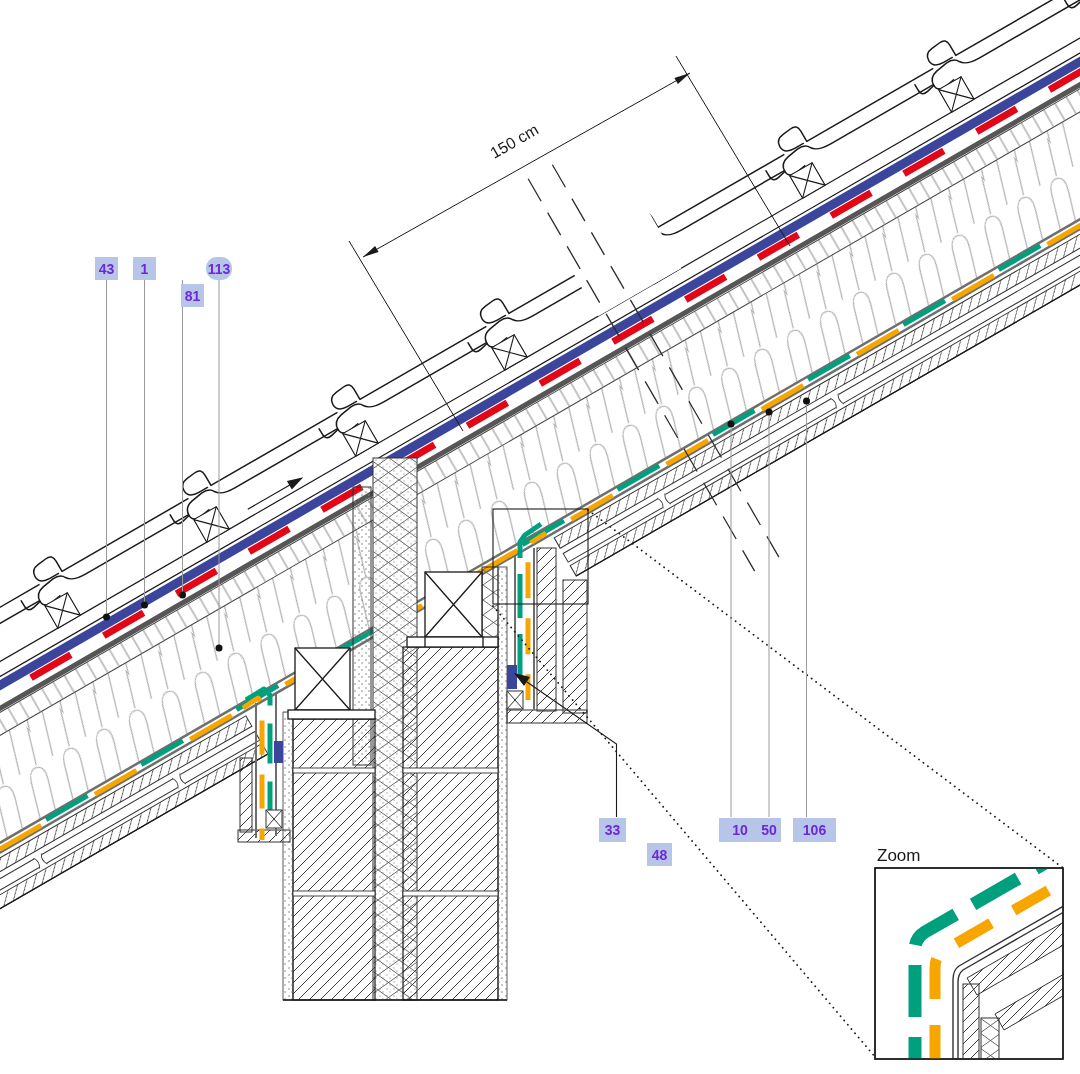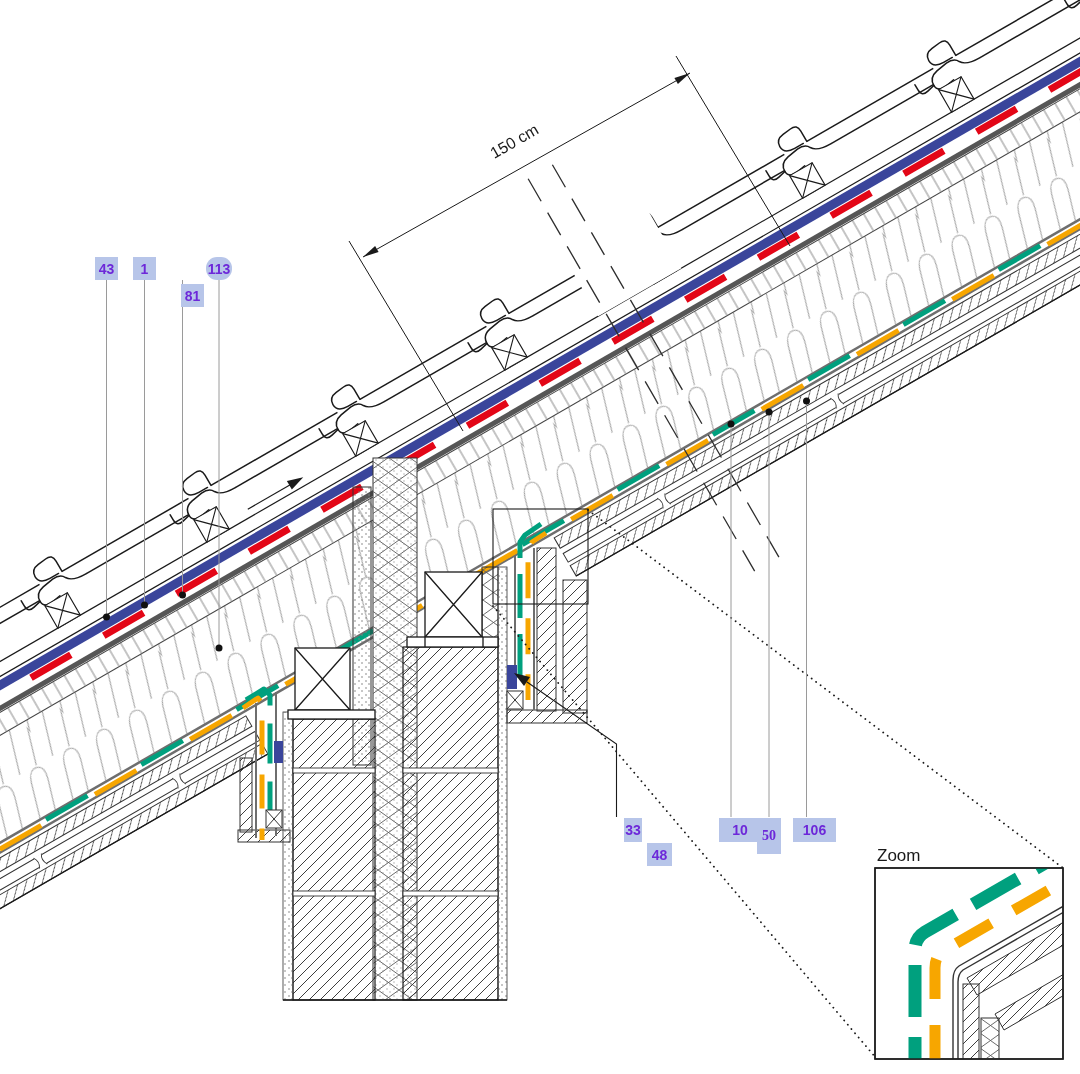--- a/index.html
+++ b/index.html
@@ -266,19 +266,19 @@
   <g>
     <path d="M616.5,817 L616.5,744 L527,682" stroke="#1a1a1a" stroke-width="1.1" fill="none"></path>
     <polygon points="514,673 524,686 530,677" fill="#1a1a1a"></polygon>
   </g>
 </svg>
 
 <div class="callout" style="left:95px;top:257px;width:23px;height:23px;">43</div>
 <div class="callout" style="left:133px;top:257px;width:23px;height:23px;">1</div>
 <div class="callout" style="left:181px;top:257px;width:23px;height:23px;margin-top:27px;">81</div>
 <div class="callout" style="left:206px;top:257px;width:26px;height:23px;border-radius:11px;">113</div>
-<div class="callout" style="left:624px;top:818px;width:18px;height:24px;">33</div>
+<div class="callout" style="left:599px;top:818px;width:27px;height:24px;">33</div>
 <div class="callout" style="left:604px;top:843px;width:25px;height:23px;margin-left:43px;">48</div>
 <div class="callout" style="left:719px;top:818px;width:42px;height:24px;">10</div>
-<div class="callout" style="left:757px;top:818px;width:24px;height:36px;font-family:Liberation Serif, serif;">50</div>
+<div class="callout" style="left:757px;top:818px;width:24px;height:24px;">50</div>
 <div class="callout" style="left:793px;top:818px;width:43px;height:24px;">106</div>
 
 </div>
 
 </body></html>

